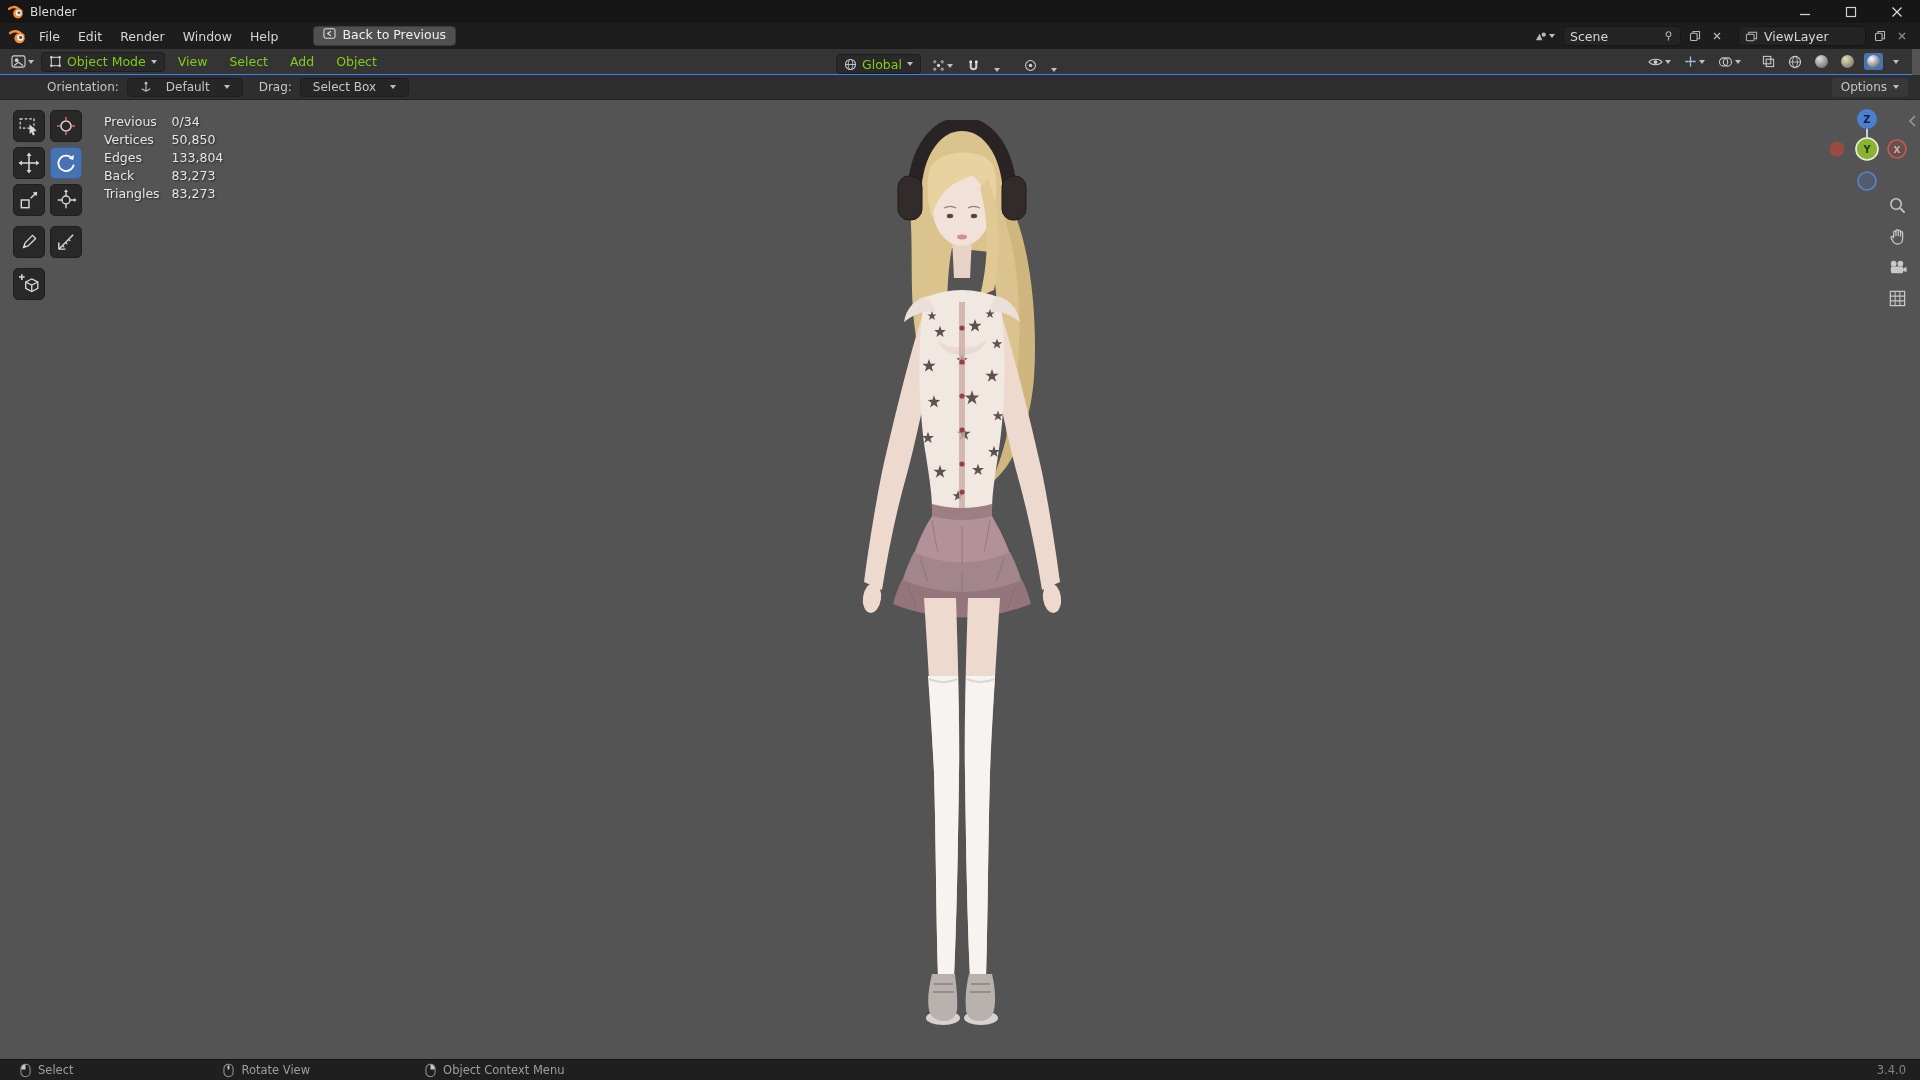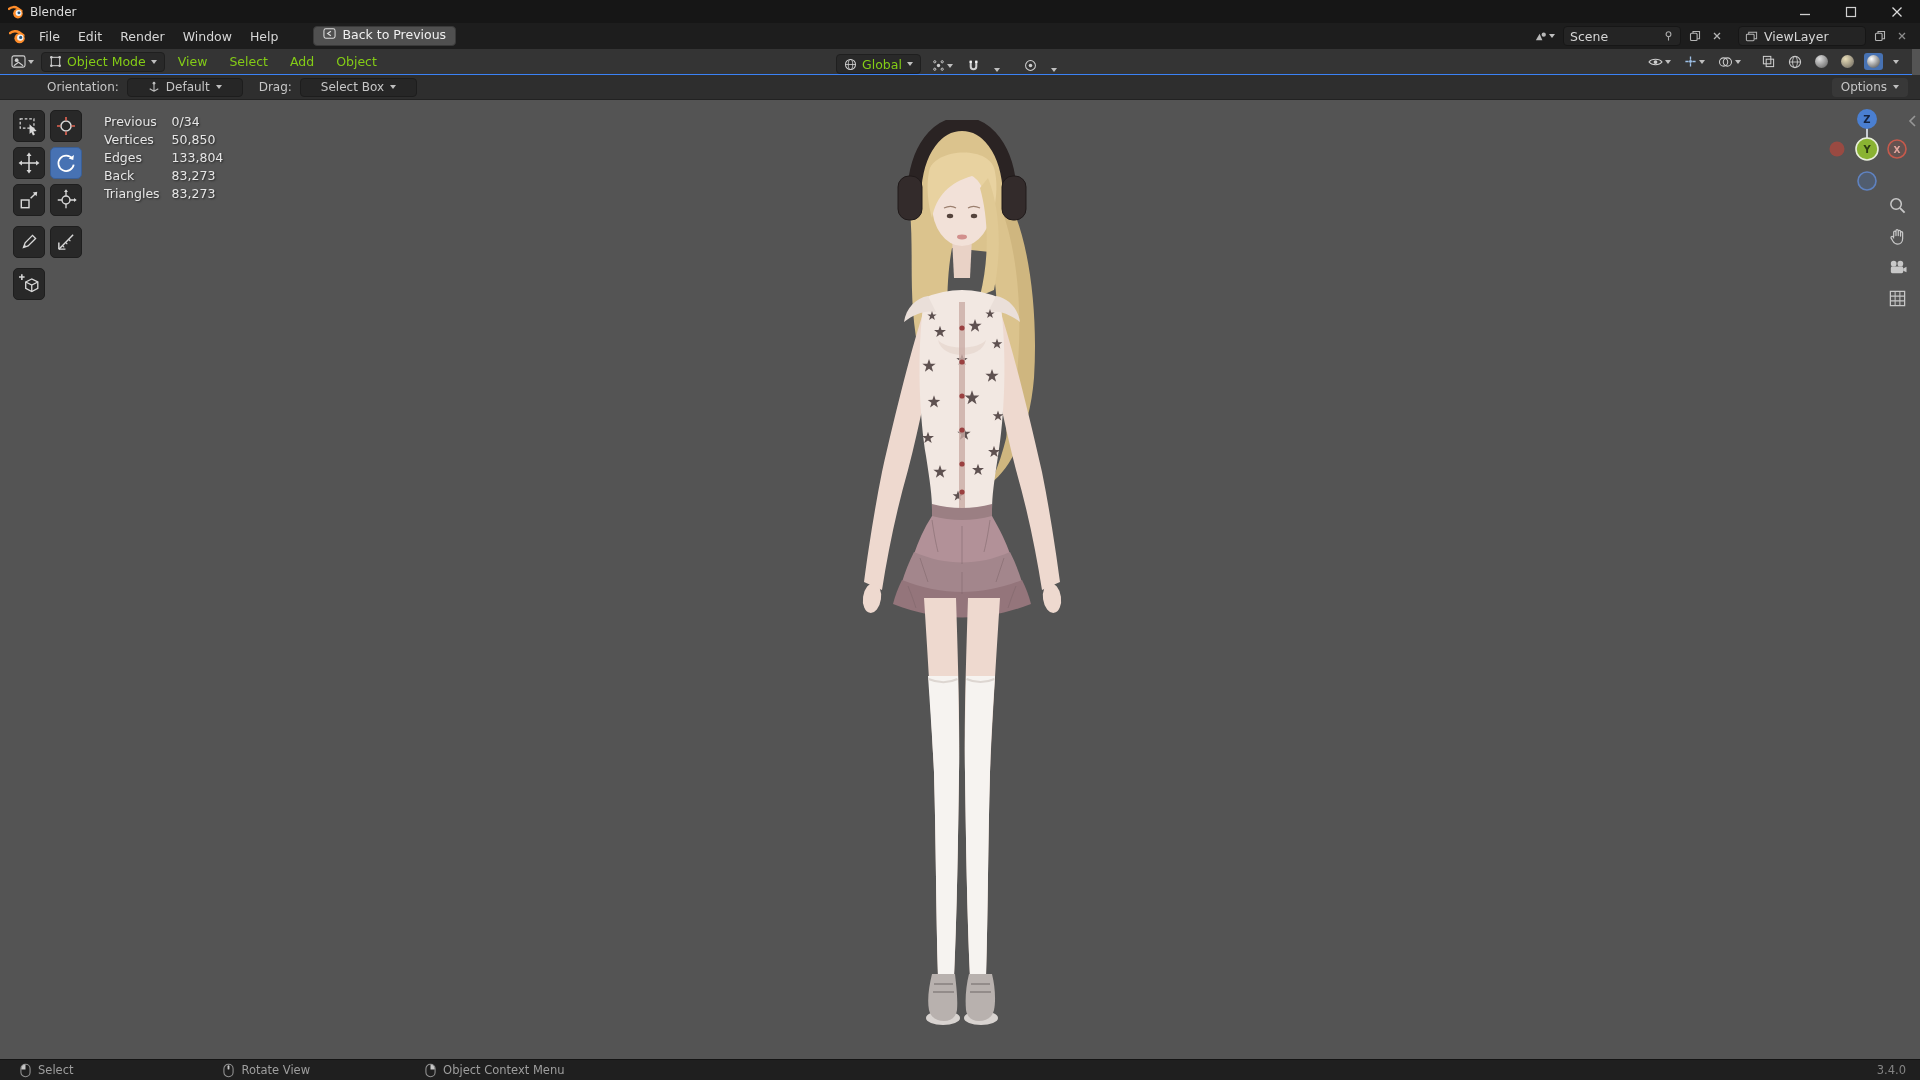--- a/index.html
+++ b/index.html
@@ -46,22 +46,22 @@
   .sphere.material { background: radial-gradient(circle at 35% 30%, #e8ddb8, #8a8374 72%); }
   .sphere.rendered { background: radial-gradient(circle at 35% 30%, #ffffff, #6b6b6b 78%); }
   .shading-active { background: #4772b3; border-radius: 3px; padding: 2px 3px; display: flex; }
 
   
   .tool-settings { position: absolute; top: 75px; left: 0; right: 0; height: 25px;
     background: #2e2e2e; border-bottom: 1px solid #222; display: flex; align-items: center;
     color: #c6c6c6; font-size: 12px; }
   .ts-left { display: flex; align-items: center; gap: 8px; margin-left: 47px; text-align: center; }
   .ts-right { margin-left: auto; margin-right: 12px; }
-  .ts-pill { display: inline-flex; align-items: center; gap: 6px; background: #262626;
-    border: 1px solid #1d1d1d; border-radius: 4px; padding: 0 20px; height: 19px; }
+  .ts-pill { display: inline-flex; align-items: center; gap: 14px; background: #262626;
+    border: 1px solid #1d1d1d; border-radius: 4px; padding: 0 12px; height: 19px; }
   .options-btn { display: inline-flex; align-items: center; gap: 6px; background: #383838;
     border-radius: 4px; padding: 0 9px; height: 19px; }
 
   
   .viewport { position: absolute; top: 100px; bottom: 21px; left: 0; right: 0; background: #545454; overflow: hidden; }
 
   
   .toolbar { position: absolute; left: 13px; top: 10px; }
   .tool-grid { display: grid; grid-template-columns: 32px 32px; gap: 5px; margin-bottom: 10px; }
   .tool-btn { width: 32px; height: 32px; background: #282828; border: 1px solid #1e1e1e;

